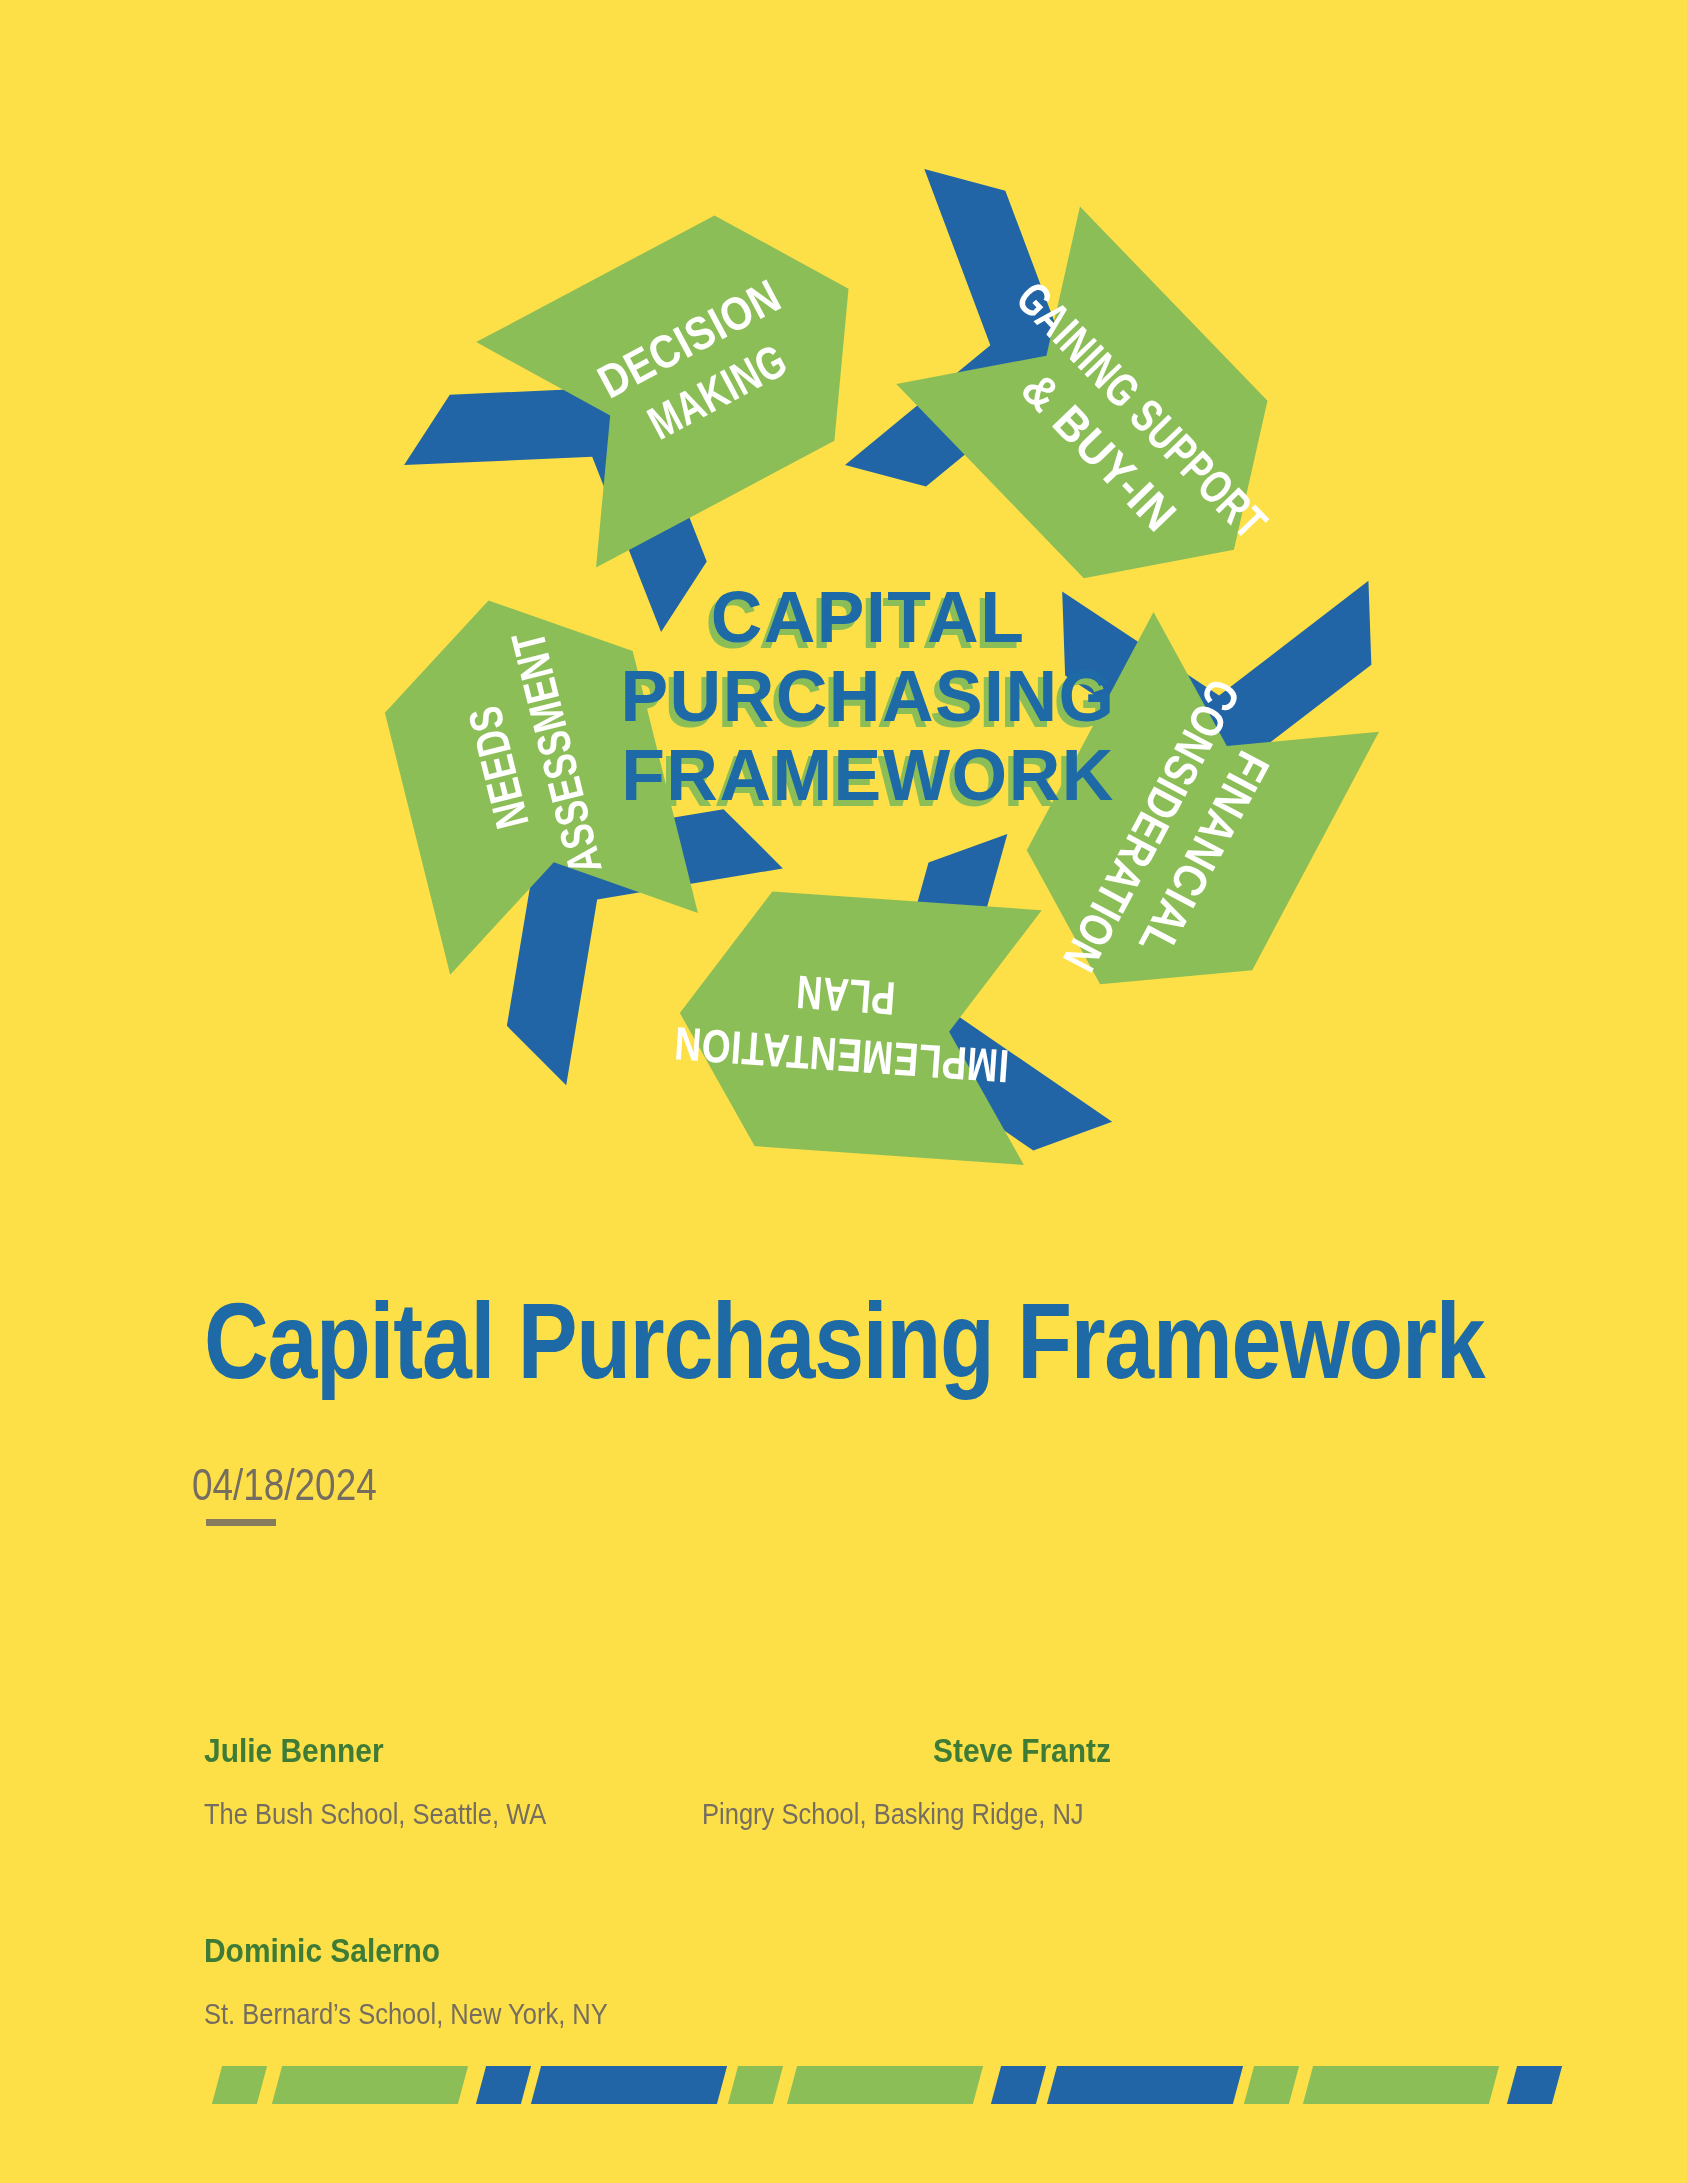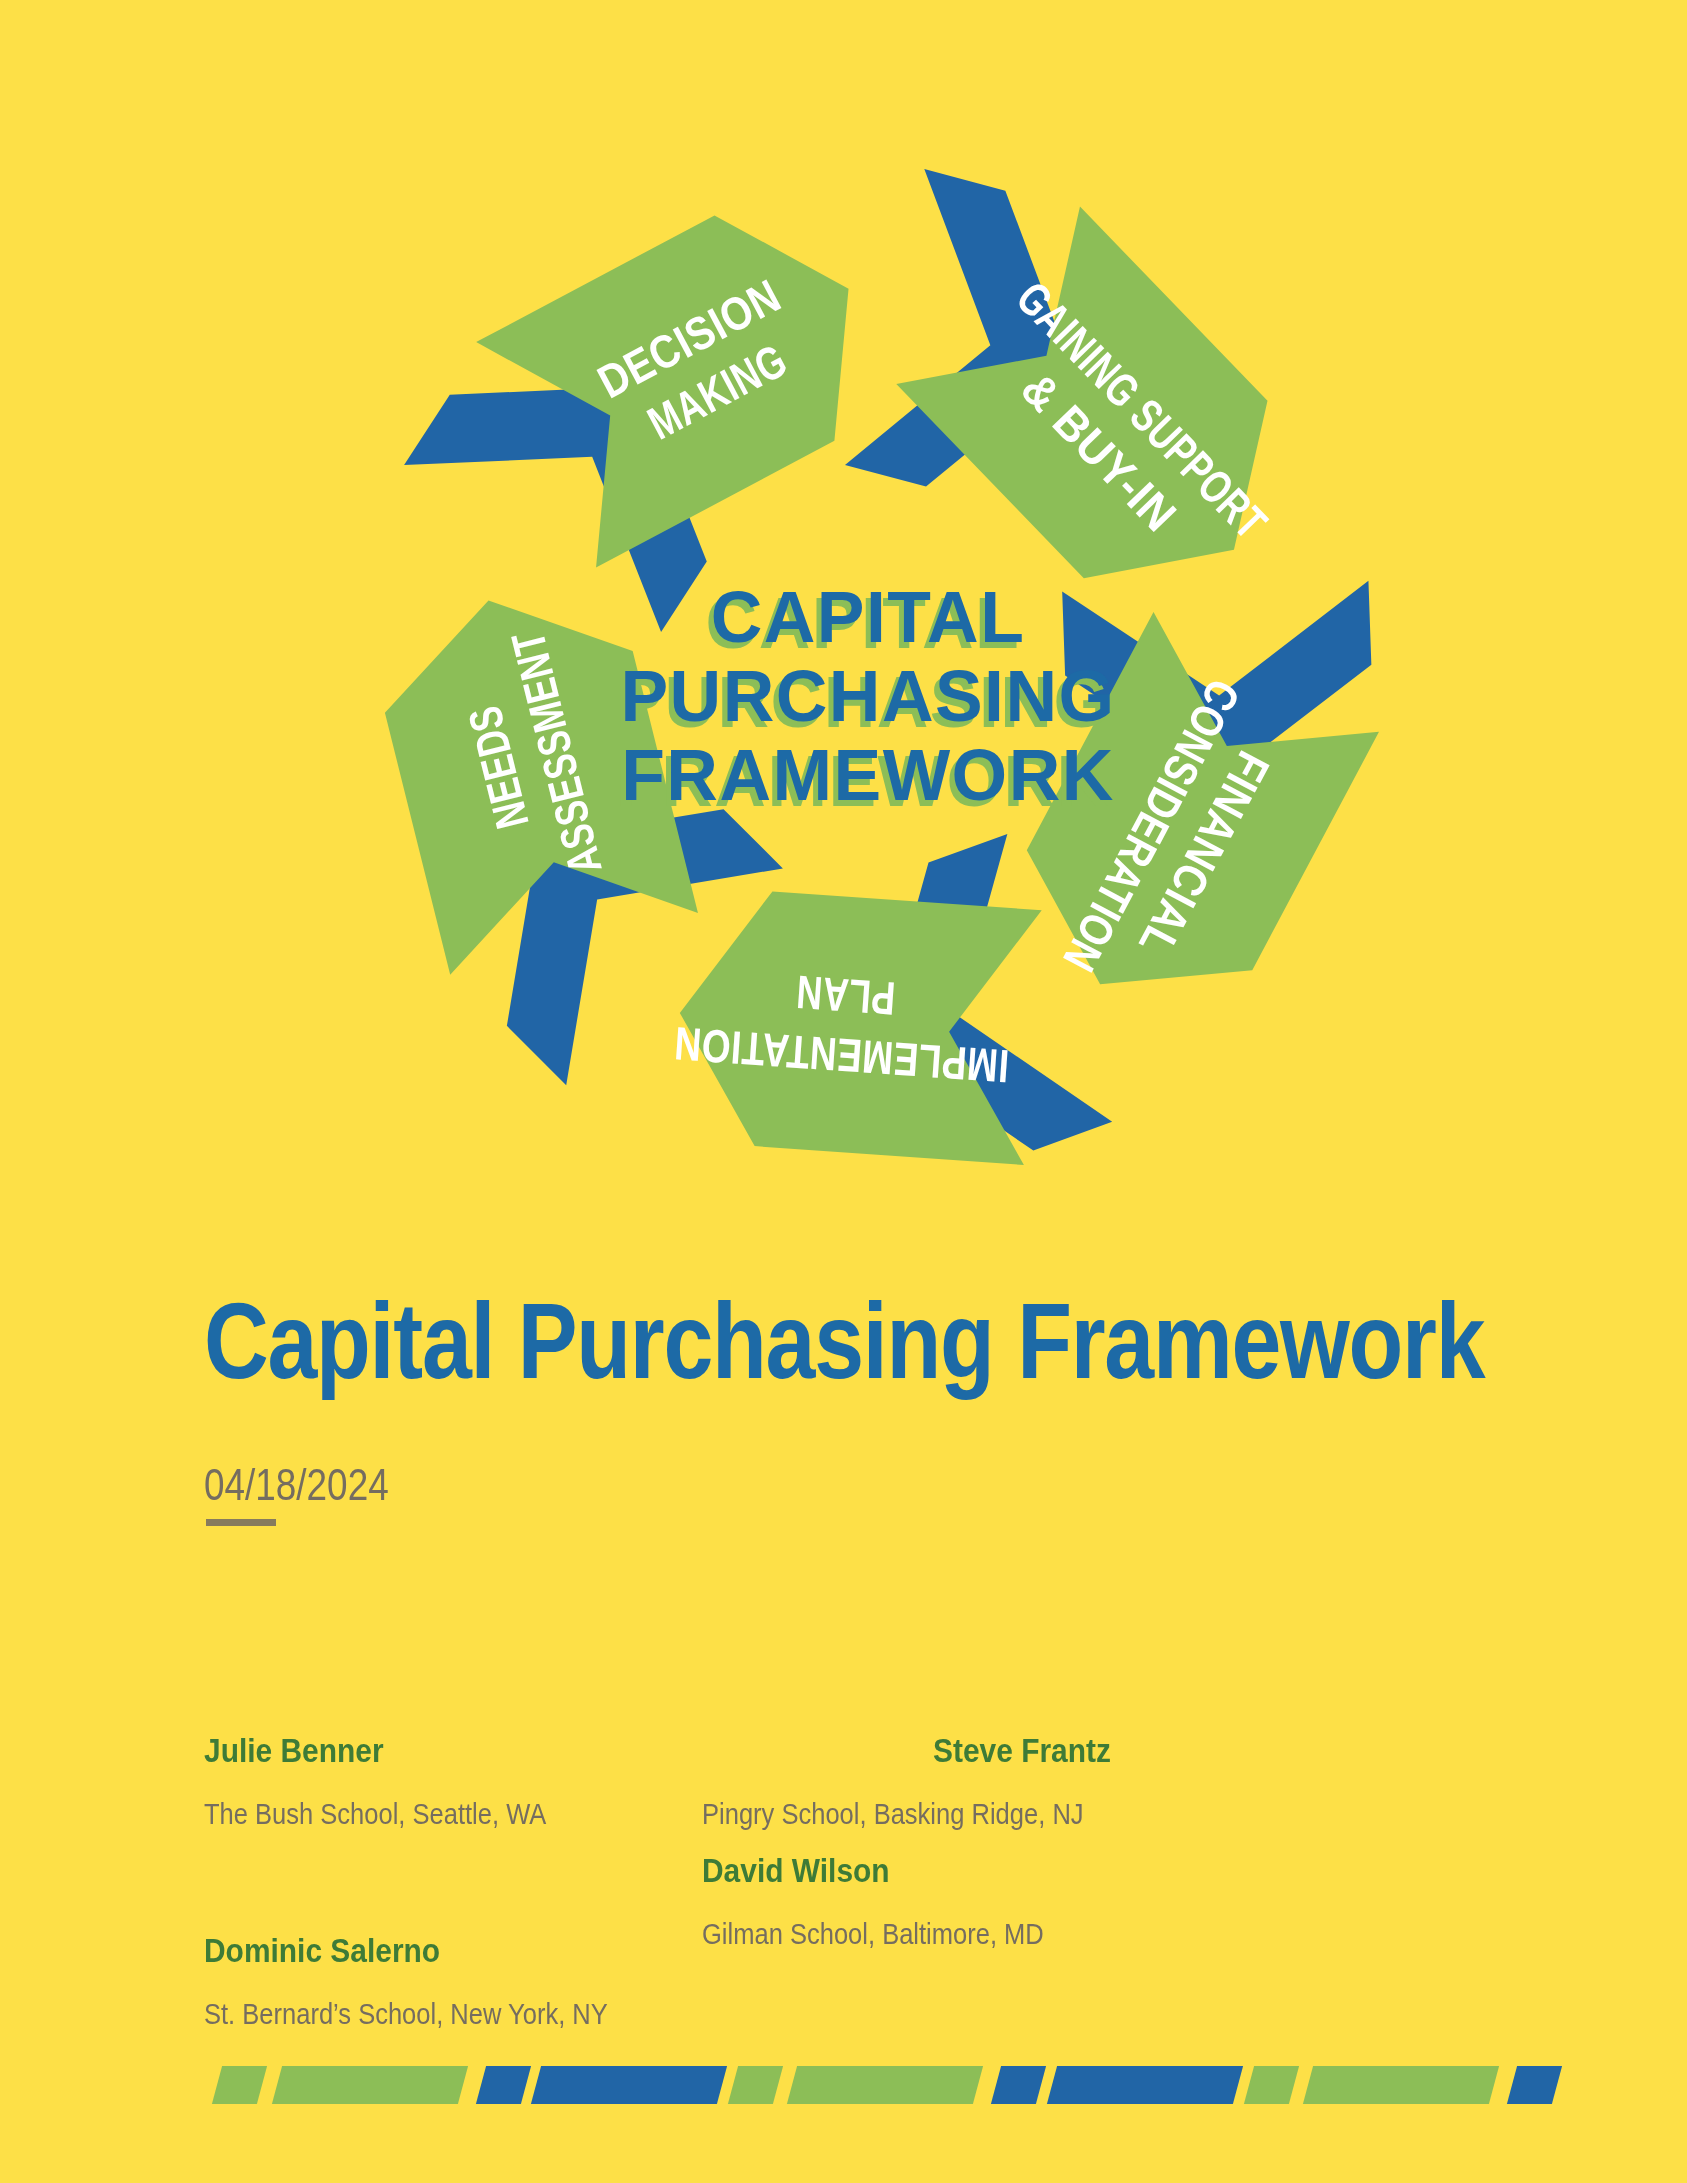--- a/index.html
+++ b/index.html
@@ -11,21 +11,21 @@
   .diagram{position:absolute;left:350px;top:157px;width:1036px;height:1036px;}
   .diagram text{font-family:"Liberation Sans",sans-serif;font-weight:bold;}
   .seg-label{fill:#ffffff;font-size:64px;letter-spacing:1px;}
   .ct-shadow{fill:var(--green);font-size:98px;letter-spacing:2px;}
   .ct-main{fill:var(--title-blue);font-size:98px;letter-spacing:2px;}
 
   
   .doc-title{position:absolute;left:204px;top:1278px;color:var(--title-blue);
              font-size:108px;font-weight:bold;white-space:nowrap;letter-spacing:-1.5px;}
   .doc-title .squeeze{display:inline-block;transform:scaleX(.83);transform-origin:left top;}
-  .doc-date{position:absolute;left:204px;top:1459px;color:var(--muted);
+  .doc-date{position:absolute;left:192px;top:1459px;color:var(--muted);
             font-size:45px;white-space:nowrap;}
   .doc-date .squeeze{display:inline-block;transform:scaleX(.82);transform-origin:left top;}
   .divider{position:absolute;left:206px;top:1519px;width:70px;height:7.3px;
            background:var(--divider);}
 
   
   .authors{position:absolute;left:0;top:0;width:1532px;height:2183px;border-radius:27px;}
   .author{position:absolute;white-space:nowrap;}
   .aname{color:var(--author-green);font-size:34px;font-weight:bold;}
   .aschool{color:var(--muted);font-size:29px;margin-top:28px;}
@@ -108,24 +108,20 @@
         <div class="aschool"><span class="squeeze">The Bush School, Seattle, WA</span></div>
       </div>
       <div class="author" style="left: 702px; top: 1731px; text-align: right;">
         <div class="aname"><span class="squeeze">Steve Frantz</span></div>
         <div class="aschool"><span class="squeeze">Pingry School, Basking Ridge, NJ</span></div>
       </div>
       <div class="author" style="left: 204px; top: 1931px;">
         <div class="aname"><span class="squeeze">Dominic Salerno</span></div>
         <div class="aschool"><span class="squeeze">St. Bernard’s School, New York, NY</span></div>
       </div>
-      <div class="author" style="left: 702px; top: 1851px;">
-        <div class="aname"><span class="squeeze">David Wilson</span></div>
-        <div class="aschool"><span class="squeeze">Gilman School, Baltimore, MD</span></div>
-      </div>
     </div>
 
   <div class="band">
       <div class="band-seg green" style="width: 45px; margin-right: 14.6px;"></div>
       <div class="band-seg green" style="width: 186px; margin-right: 18px;"></div>
       <div class="band-seg blue" style="width: 45px; margin-right: 10.2px;"></div>
       <div class="band-seg blue" style="width: 186px; margin-right: 11px;"></div>
       <div class="band-seg green" style="width: 45px; margin-right: 14.6px;"></div>
       <div class="band-seg green" style="width: 186px; margin-right: 18px;"></div>
       <div class="band-seg blue" style="width: 45px; margin-right: 10.2px;"></div>

